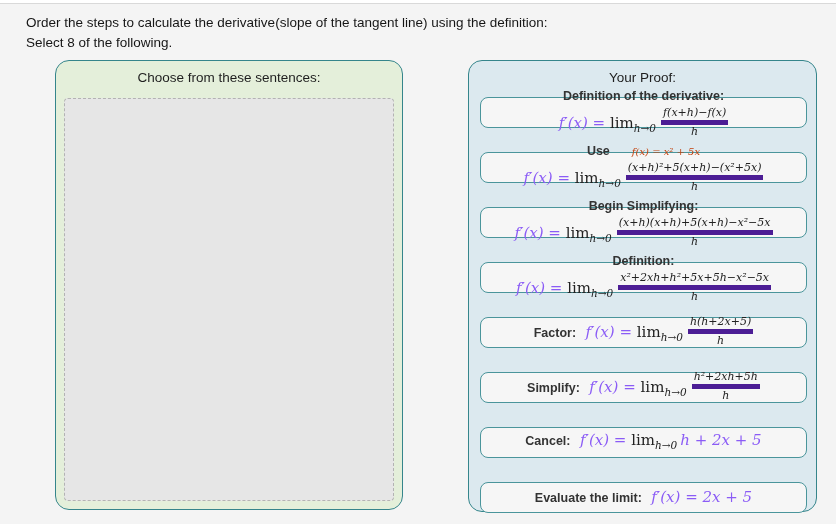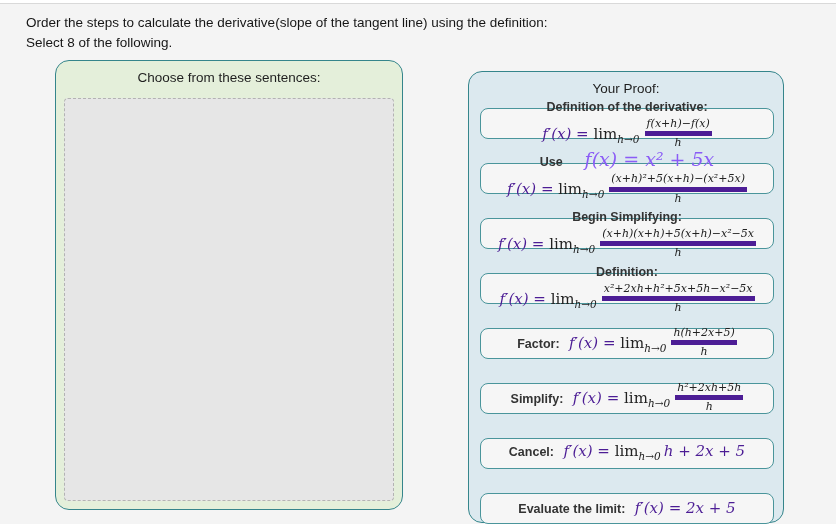--- a/index.html
+++ b/index.html
@@ -5,33 +5,33 @@
   html,body{margin:0;padding:0;}
   body{
     width:836px;height:524px;position:relative;overflow:hidden;
     background:#f4f4f4;
     font-family:"Liberation Sans",sans-serif;
   }
   .topbar{position:absolute;top:0;left:0;width:100%;height:3px;background:#ffffff;border-bottom:1px solid #d9d9d9;}
   .instructions{position:absolute;left:8px;top:13px;font-size:13.5px;color:#161616;line-height:20px;margin-left:18px;}
   .panel{position:absolute;border:1.5px solid #35858b;border-radius:14px;box-sizing:border-box;}
   .panel.left{left:55px;top:60px;width:348px;height:450px;background:#e4efda;}
-  .panel.right{left:468px;top:71px;width:316px;height:452px;background:#dce9ef;}
+  .panel.right{left:468px;top:60px;width:349px;height:452px;background:#dce9ef;}
   .panel-title{text-align:center;margin-top:9px;font-size:13.5px;color:#1e1e1e;}
   .dropzone{position:absolute;left:8px;right:8px;top:37px;bottom:8px;background:#e6e6e6;
     border:1.5px dashed #b3b3b3;border-radius:4px;box-sizing:border-box;}
   .cards{position:absolute;left:11px;right:9px;top:36px;bottom:8px;display:flex;flex-direction:column;gap:24px;}
   .card{background:#f6f6f6;border:1.5px solid #4a959b;border-radius:8px;box-sizing:border-box;
     display:flex;flex-direction:column;justify-content:center;min-height:31px;padding:1px 6px;text-align:center;}
   .card.tall{padding:4px 6px 5px;}
   .line1{line-height:19px;}
   .lbl{font-weight:700;font-size:12.5px;color:#333;}
-  .lbl-math{font-family:"DejaVu Serif",serif;font-style:italic;font-size:19px;color:#8b5cf6;margin-left:22px;}
+  .lbl-math{font-family:"DejaVu Serif",serif;font-style:italic;font-size:10px;color:#c2410c;margin-left:22px;}
   .line1 .formula{margin-left:5px;}
-  .mi{font-family:"DejaVu Serif",serif;font-style:italic;font-size:15px;color:#4c1d95;}
+  .mi{font-family:"DejaVu Serif",serif;font-style:italic;font-size:15px;color:#8b5cf6;}
   .mr{font-family:"DejaVu Serif",serif;font-style:normal;font-size:15px;color:#222;}
   .msub{font-family:"DejaVu Serif",serif;font-style:italic;font-size:10.5px;color:#222;vertical-align:-4px;margin-right:3px;}
   .frac{display:inline-block;vertical-align:middle;position:relative;top:-1px;text-align:center;
     font-family:"DejaVu Serif",serif;font-style:italic;color:#222;line-height:1.1;margin-left:2px;}
   .frac .num{display:block;font-size:11px;padding:0 2px 1px;border-bottom:5px solid #4c1d95;}
   .frac .den{display:block;font-size:11px;padding-top:1px;}
   .fline{margin-top:2px;line-height:1;}
 </style>
 </head>
 <body>

